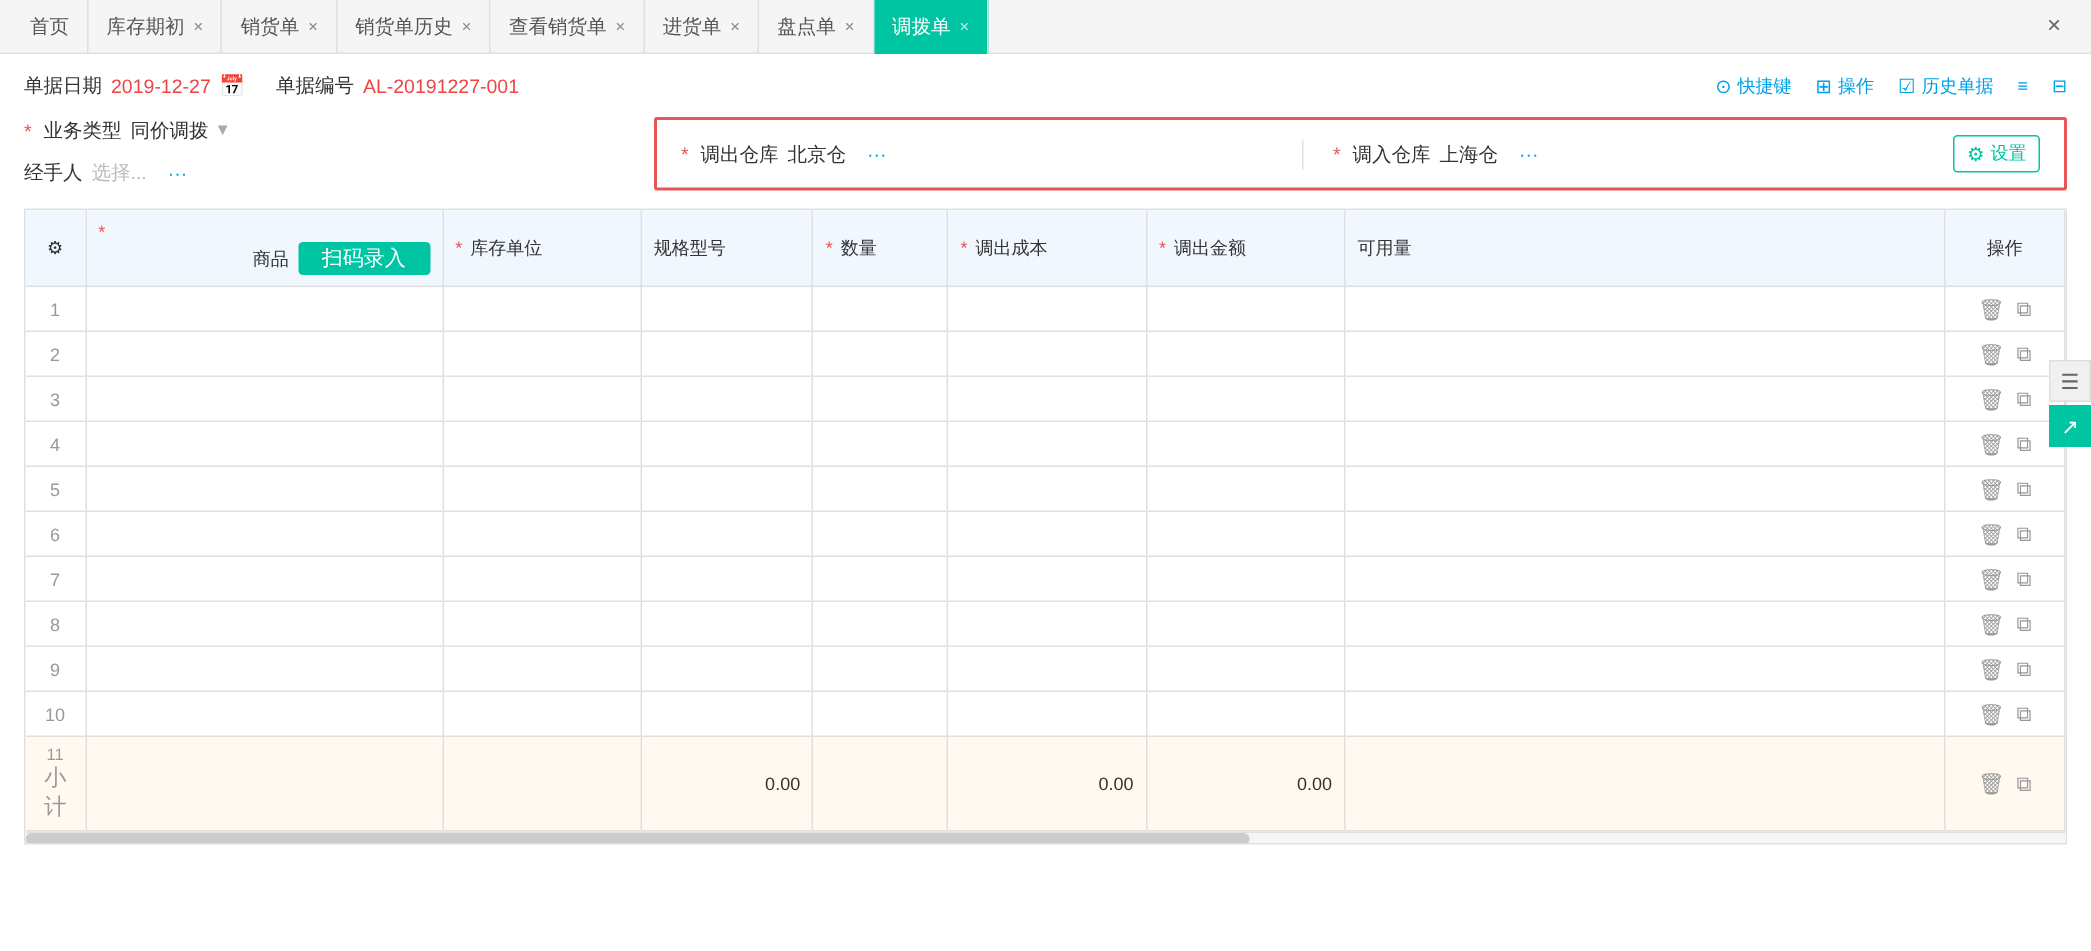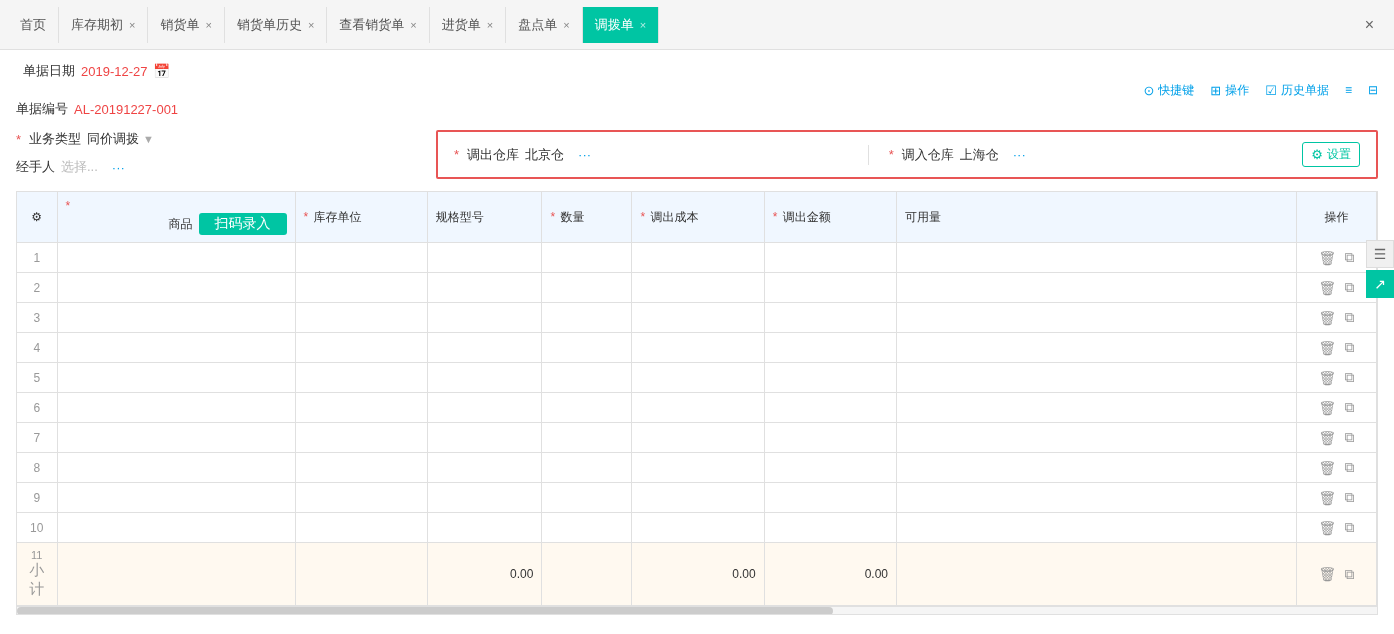--- a/index.html
+++ b/index.html
@@ -4,21 +4,21 @@
   <style>
     * { box-sizing: border-box; margin: 0; padding: 0; }
     body { font-family: "Microsoft YaHei", Arial, sans-serif; font-size: 13px; background: #fff; color: #333; overflow: hidden; }
 
     
     .tab-bar {
       display: flex;
       align-items: center;
       border-bottom: 1px solid #e0e0e0;
       background: #f5f5f5;
-      height: 50px;
+      height: 36px;
       padding: 0 8px;
     }
     .tab-item {
       display: flex;
       align-items: center;
       padding: 0 12px;
       height: 36px;
       cursor: pointer;
       font-size: 13px;
       color: #555;
@@ -55,21 +55,20 @@
     .header-row {
       display: flex;
       align-items: center;
       justify-content: space-between;
       margin-bottom: 12px;
     }
     .header-left {
       display: flex;
       align-items: center;
       gap: 20px;
-      flex-direction: column;
     }
     .field-group {
       display: flex;
       align-items: center;
       gap: 6px;
       font-size: 13px;
     }
     .field-label { color: #333; }
     .field-value { color: #ef4444; }
     .calendar-icon {

